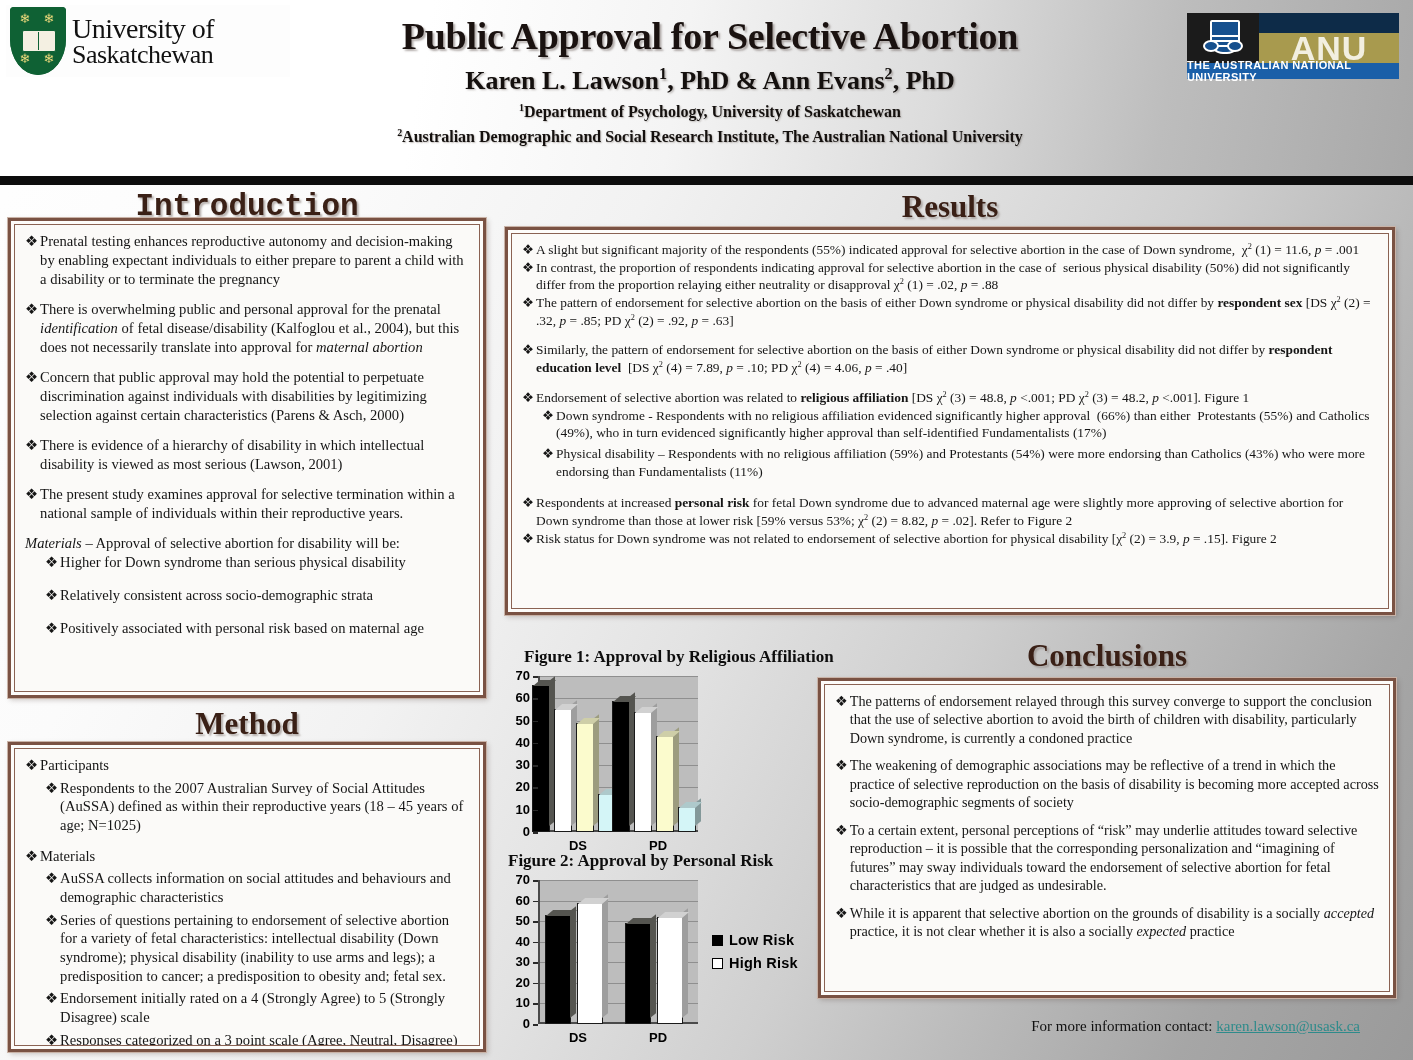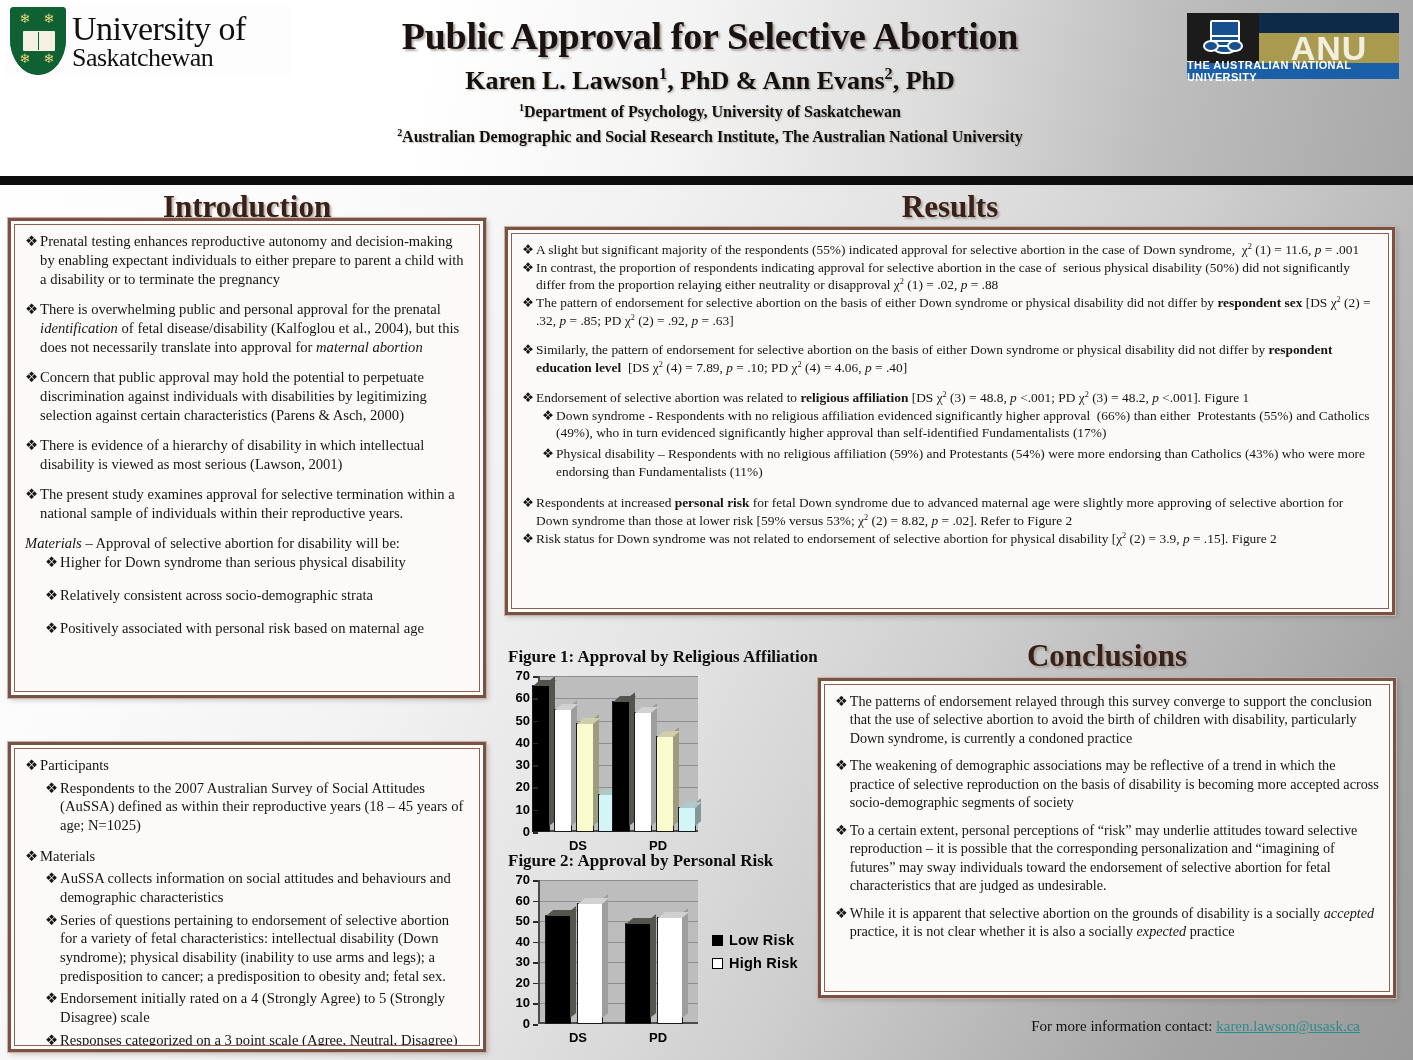--- a/index.html
+++ b/index.html
@@ -32,21 +32,21 @@
     position:absolute;left:12px;top:23px;width:32px;height:20px;background:#f4f0e2;border:1px solid #0f6134;border-radius:2px;
   }
   .shield .bk:after{content:"";position:absolute;left:15px;top:1px;width:1px;height:18px;background:#0f6134;}
   .shield .fl{position:absolute;width:12px;height:12px;color:#e9d77a;font-size:13px;line-height:12px;text-align:center;}
   .shield .f1{left:9px;top:6px;}
   .shield .f2{left:33px;top:6px;}
   .shield .f3{left:9px;top:46px;}
   .shield .f4{left:33px;top:46px;}
   #usask-text{font-family:"Liberation Serif",serif;color:#111;line-height:0.98;}
   #usask-text div{font-weight:400;letter-spacing:-0.5px;}
-  .us-l1{font-size:34px;}
+  .us-l1{font-size:28px;}
   .us-l2{font-size:26px;}
   #title-block{position:absolute;left:300px;top:16px;width:820px;text-align:center;}
   #poster-title{
     font-size:38px;font-weight:bold;color:#1a1210;letter-spacing:-0.3px;
     text-shadow:2px 2px 2px rgba(120,110,105,0.55);
     font-family:"Liberation Serif",serif;margin:0;padding:0;line-height:1.08;
   }
   #authors{font-size:26px;font-weight:bold;color:#14100e;margin-top:8px;text-shadow:1.5px 1.5px 2px rgba(120,110,105,0.5);}
   .affil{font-size:16px;font-weight:bold;color:#14100e;margin-top:6px;text-shadow:1px 1px 1.5px rgba(120,110,105,0.45);}
   sup{font-size:0.62em;vertical-align:super;}
@@ -187,21 +187,22 @@
           <span>ANU</span>
         </div>
       </div>
       <div id="anu-bottom">
         <span>THE AUSTRALIAN NATIONAL UNIVERSITY</span>
       </div>
     </div>
   </div>
   <div id="header-rule"></div>
 
-  <div class="sec-head" style="left:8px;top:189px;width:478px;">Introduction</div>
+  <div class="sec-head" style="left:8px;top:189px;width:478px;font-family:Liberation Mono, monospace;">Introduction</div>
+  <div class="sec-head" style="left:8px;top:706px;width:478px;">Method</div>
   <div class="sec-head" style="left:818px;top:638px;width:578px;">Conclusions</div>
   <div class="sec-head" style="left:505px;top:189px;width:890px;">Results</div>
 
   <div class="frame" id="intro-box">
     <div class="frame-inner">
       <div class="body-text">
         <div>
             <div class="bullet">
               <span class="gl">❖</span>
               <span class="tx">Prenatal testing enhances reproductive autonomy and decision-making by enabling expectant individuals to either prepare to parent a child with a disability or to terminate the pregnancy</span>
@@ -348,21 +349,21 @@
             </div>
             <div class="bullet">
               <span class="gl">❖</span>
               <span class="tx">While it is apparent that selective abortion on the grounds of disability is a socially <i>accepted</i> practice, it is not clear whether it is also a socially <i>expected</i> practice</span>
             </div>
           </div>
       </div>
     </div>
   </div>
 
-  <div class="fig-title" style="left:508px;top:647px;">Figure 1: Approval by Religious Affiliation</div>
+  <div class="fig-title" style="left:524px;top:647px;">Figure 1: Approval by Religious Affiliation</div>
   <div class="chart" id="fig1" style="left:508px;top:672px;width:312px;height:182px;">
       <div class="plot" style="left: 30px; top: 4px; width: 160px; height: 156px; background: rgb(189, 189, 189);">
         <div class="gridline" style="top: 133.714px;"></div>
         <div class="gridline" style="top: 111.429px;"></div>
         <div class="gridline" style="top: 89.1429px;"></div>
         <div class="gridline" style="top: 66.8571px;"></div>
         <div class="gridline" style="top: 44.5714px;"></div>
         <div class="gridline" style="top: 22.2857px;"></div>
         <div class="gridline" style="top: 0px;"></div>
         <div class="bar" style="left: -8px; top: 8.91429px; width: 18px; height: 147.086px; background: rgb(0, 0, 0);">

